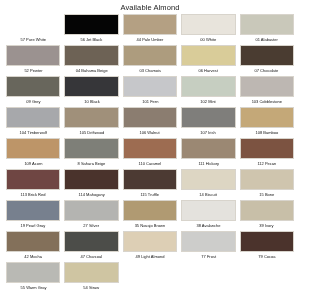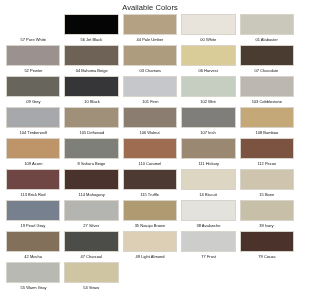--- a/index.html
+++ b/index.html
@@ -65,21 +65,21 @@
     white-space: nowrap;
     letter-spacing: 0px;
     transform: scale(0.96);
   }
 </style>
 </head>
 <body>
 
 <div id="page">
 
-  <div id="title">Available Colors</div>
+  <div id="title">Available Almond</div>
 
   <div id="grid">
       <div class="row">
         <div class="cell">
           <div class="swatch empty"></div>
           <div class="cell-label">57 Pure White</div>
         </div>
         <div class="cell">
           <div class="swatch" style="background: rgb(5, 5, 5);"></div>
           <div class="cell-label">56 Jet Black</div>

